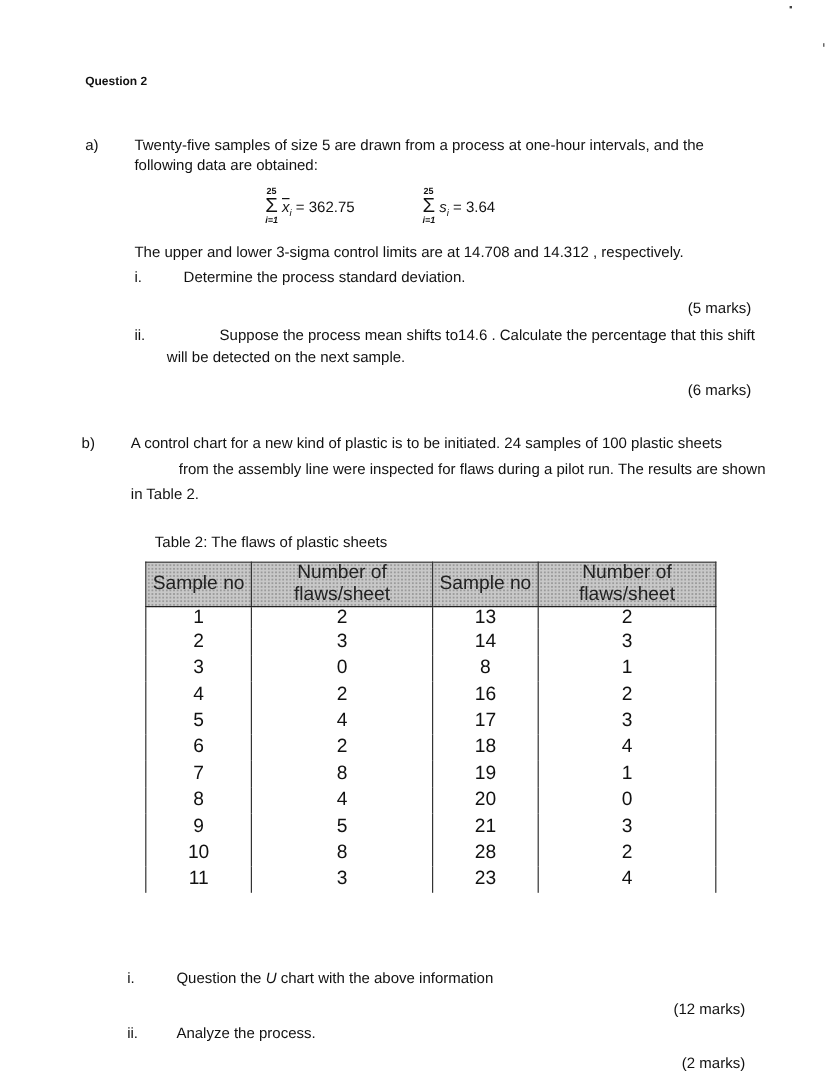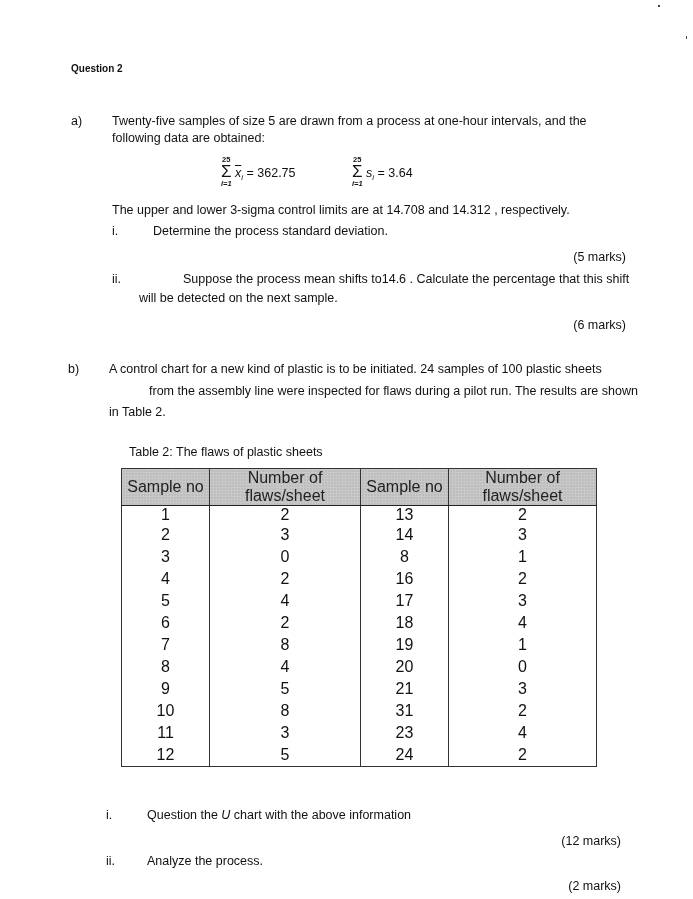--- a/index.html
+++ b/index.html
@@ -146,34 +146,28 @@
     </tr>
     <tr>
       <td>9</td>
       <td>5</td>
       <td>21</td>
       <td>3</td>
     </tr>
     <tr>
       <td>10</td>
       <td>8</td>
-      <td>31</td>
+      <td>28</td>
       <td>2</td>
     </tr>
     <tr>
       <td>11</td>
       <td>3</td>
       <td>23</td>
       <td>4</td>
-    </tr>
-    <tr class="last">
-      <td>12</td>
-      <td>5</td>
-      <td>24</td>
-      <td>2</td>
     </tr>
   </tbody>
 </table>
 
 <div class="abs" style="left:106px;top:808px;">i.</div>
 <div class="abs" style="left:147px;top:808px;">
   <span>Question the </span><span style="font-style:italic;">U</span><span> chart with the above information</span>
 </div>
 <div class="abs" style="right:72px;top:834px;text-align:right;">(12 marks)</div>
 

